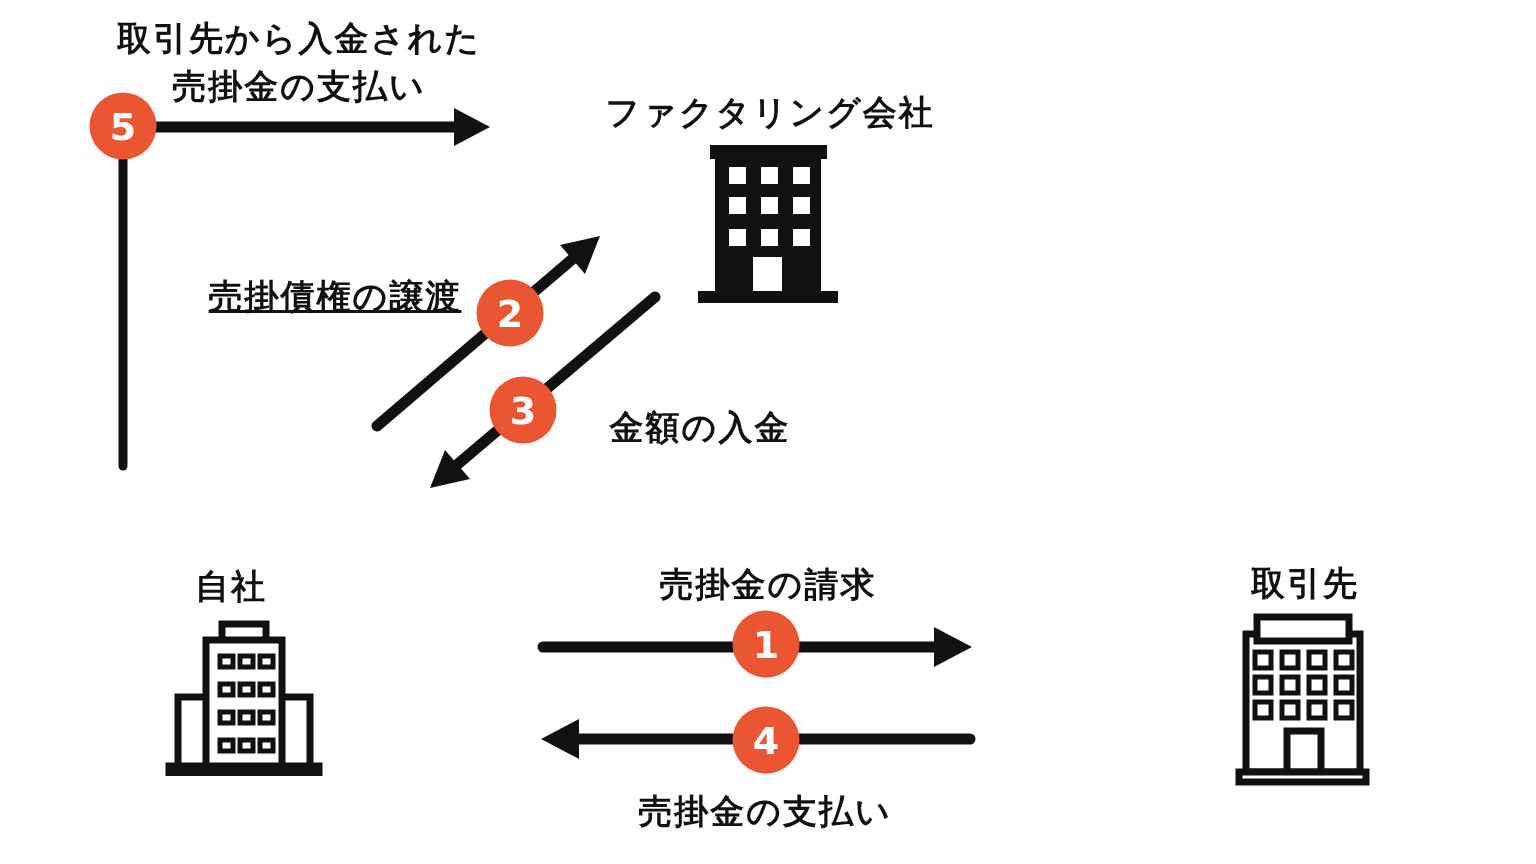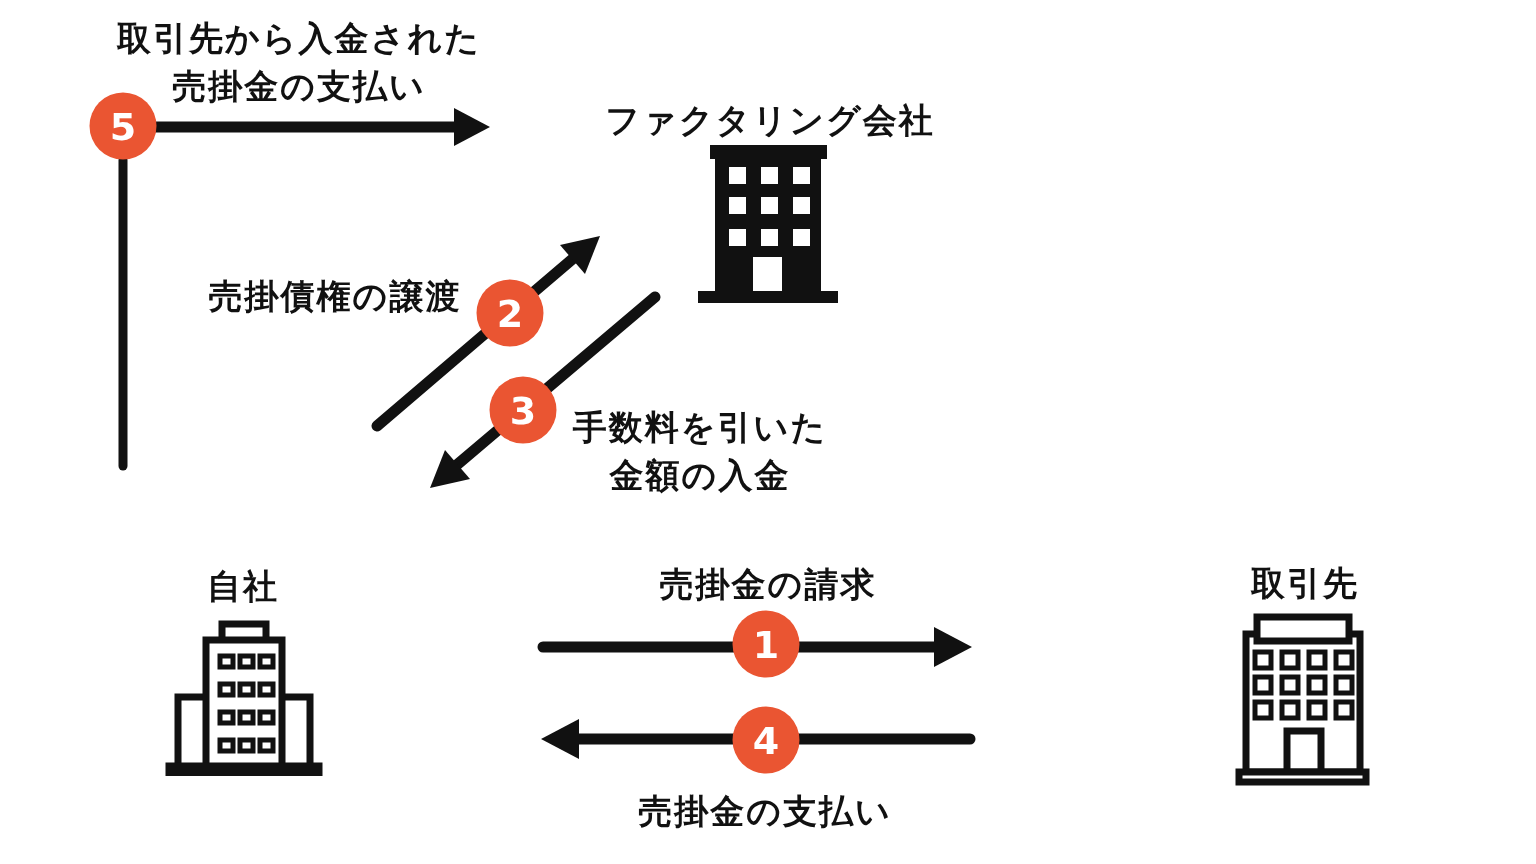--- a/index.html
+++ b/index.html
@@ -74,55 +74,54 @@
       <line class="flow-line" x1="575" y1="739" x2="970" y2="739" stroke-width="11"></line>
       <polygon class="flow-head" points="541,739 579,719 579,759"></polygon>
     </g>
   </svg>
 
   <div class="label" style="left:299px;top:14px;">
     <div>取引先から入金された</div>
     <div>売掛金の支払い</div>
   </div>
 
-  <div class="label" style="left:770px;top:96px;text-align:center;">ファクタリング会社</div>
+  <div class="label" style="left:770px;top:88px;text-align:center;">ファクタリング会社</div>
   <svg class="building" style="left:698px;top:145px;" width="140" height="158" viewBox="0 0 140 158">
     <rect class="b-solid" x="12" y="0" width="117" height="14"></rect>
     <rect class="b-solid" x="17" y="10" width="106" height="140"></rect>
     <rect class="b-solid" x="0" y="146" width="140" height="12"></rect>
     <rect class="b-win" x="31" y="22" width="17" height="17"></rect>
     <rect class="b-win" x="63" y="22" width="17" height="17"></rect>
     <rect class="b-win" x="95" y="22" width="17" height="17"></rect>
     <rect class="b-win" x="31" y="52" width="17" height="17"></rect>
     <rect class="b-win" x="63" y="52" width="17" height="17"></rect>
     <rect class="b-win" x="95" y="52" width="17" height="17"></rect>
     <rect class="b-win" x="31" y="84" width="17" height="17"></rect>
     <rect class="b-win" x="63" y="84" width="17" height="17"></rect>
     <rect class="b-win" x="95" y="84" width="17" height="17"></rect>
     <rect class="b-win" x="55" y="112" width="29" height="34"></rect>
   </svg>
 
-  <div class="label" style="left:335px;top:272px;">売掛債権の譲渡</div>
+  <div class="label" style="left:335px;top:272px;text-decoration:underline;">売掛債権の譲渡</div>
   <div class="badge" style="left:510px;top:313px;">
     <span>2</span>
   </div>
 
   <div class="label" style="left:700px;top:403px;">
-    <div>手数料を引いた</div>
     <div>金額の入金</div>
   </div>
   <div class="badge" style="left:523px;top:410px;">
     <span>3</span>
   </div>
 
   <div class="badge" style="left:123px;top:126px;">
     <span>5</span>
   </div>
 
-  <div class="label" style="left:243px;top:562px;">自社</div>
+  <div class="label" style="left:231px;top:562px;">自社</div>
   <svg class="building" style="left:165px;top:620px;" width="158" height="156" viewBox="0 0 158 156">
     <rect class="b-out" x="13" y="77" width="30" height="72"></rect>
     <rect class="b-out" x="115" y="77" width="30" height="72"></rect>
     <rect class="b-out" x="57" y="4" width="44" height="18"></rect>
     <rect class="b-out" x="41" y="20" width="76" height="129"></rect>
     <rect class="b-out-thin" x="55" y="36" width="13" height="11"></rect>
     <rect class="b-out-thin" x="75" y="36" width="13" height="11"></rect>
     <rect class="b-out-thin" x="95" y="36" width="13" height="11"></rect>
     <rect class="b-out-thin" x="55" y="64" width="13" height="11"></rect>
     <rect class="b-out-thin" x="75" y="64" width="13" height="11"></rect>

